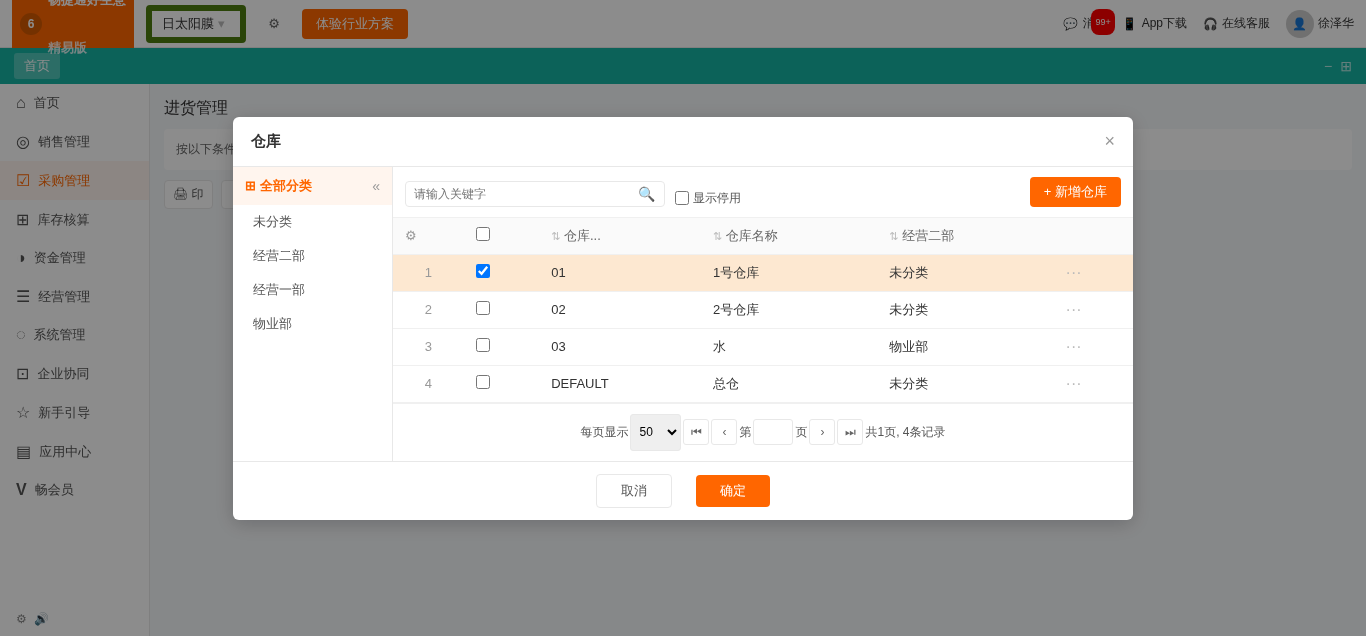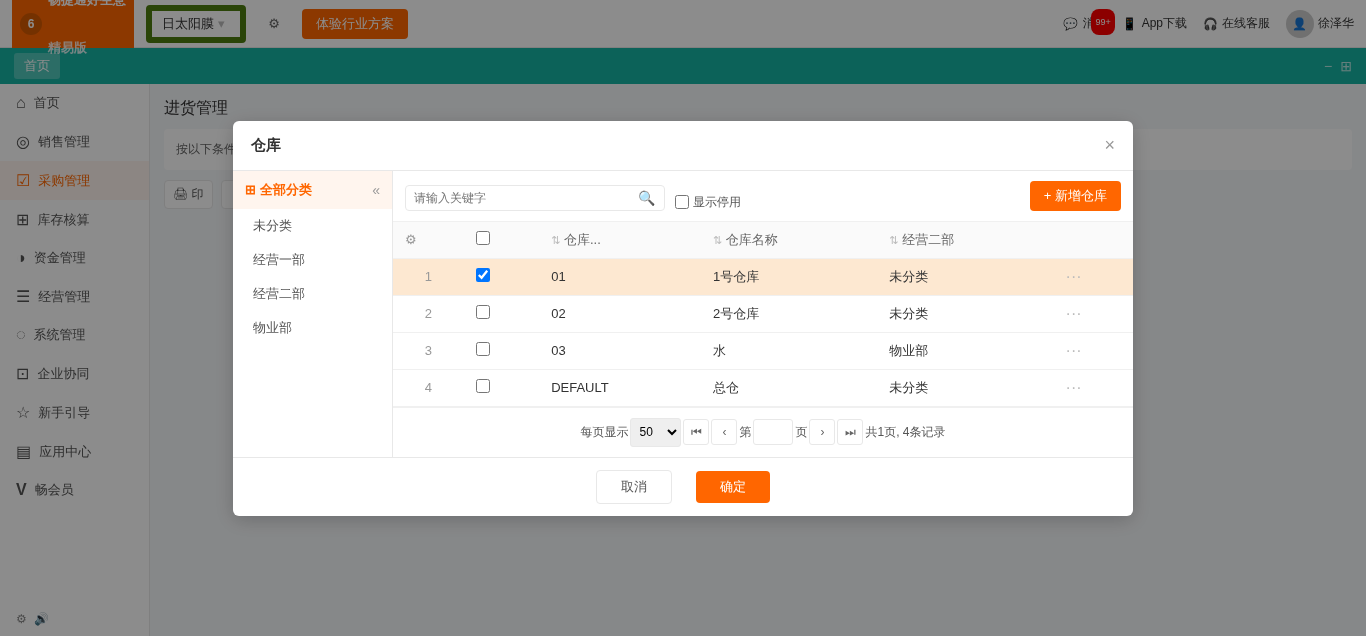--- a/index.html
+++ b/index.html
@@ -166,21 +166,21 @@
     }
     .page-btn {
       width: 26px; height: 26px; display: flex; align-items: center; justify-content: center;
       border: 1px solid #e8e8e8; border-radius: 3px; cursor: pointer; color: #666;
     }
     .page-input {
       width: 40px; height: 26px; text-align: center; border: 1px solid #e8e8e8;
       border-radius: 3px; font-size: 12px;
     }
     .per-page-select {
-      height: 29px; border: 1px solid #e8e8e8; border-radius: 3px; font-size: 12px; padding: 0 4px;
+      height: 37px; border: 1px solid #e8e8e8; border-radius: 3px; font-size: 12px; padding: 0 4px;
     }
     .modal-footer {
       padding: 12px 18px; display: flex; align-items: center; justify-content: center;
       gap: 24px; border-top: 1px solid #e8e8e8; flex-shrink: 0;
     }
     .cancel-btn {
       padding: 7px 24px; border: 1px solid #e8e8e8; border-radius: 4px;
       background: #fff; cursor: pointer; font-size: 13px; color: #555;
     }
     .confirm-btn {
@@ -370,24 +370,24 @@
           <span class="modal-sidebar-title">
             <span style="color:#f60;">⊞</span>
             <span>全部分类</span>
           </span>
           <span class="modal-sidebar-collapse">«</span>
         </div>
         <div class="modal-cat-item">
           <span>未分类</span>
         </div>
         <div class="modal-cat-item">
+          <span>经营二部</span>
+        </div>
+        <div class="modal-cat-item">
           <span>经营一部</span>
-        </div>
-        <div class="modal-cat-item">
-          <span>经营二部</span>
         </div>
         <div class="modal-cat-item">
           <span>物业部</span>
         </div>
       </div>
 
       <div class="modal-content">
 
         <div class="modal-toolbar">
           <div class="search-input-wrapper">

